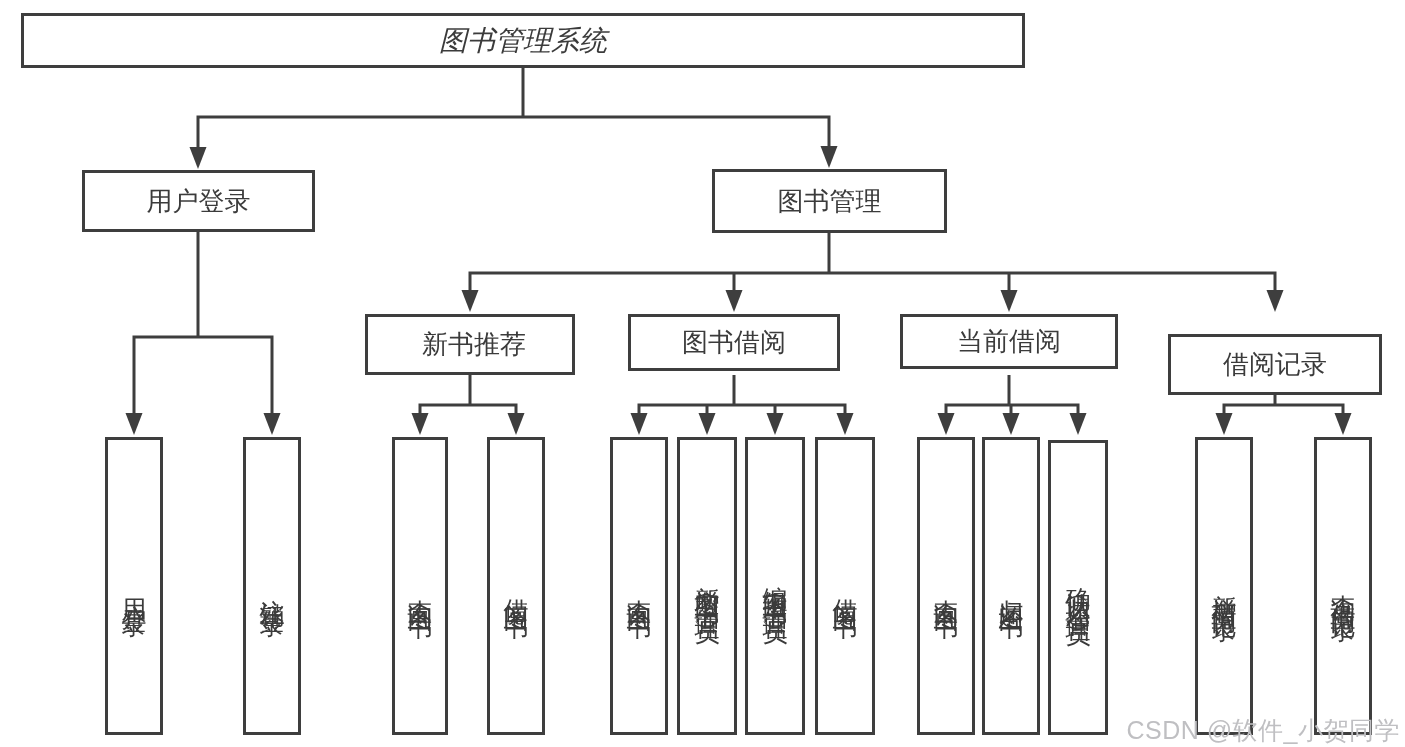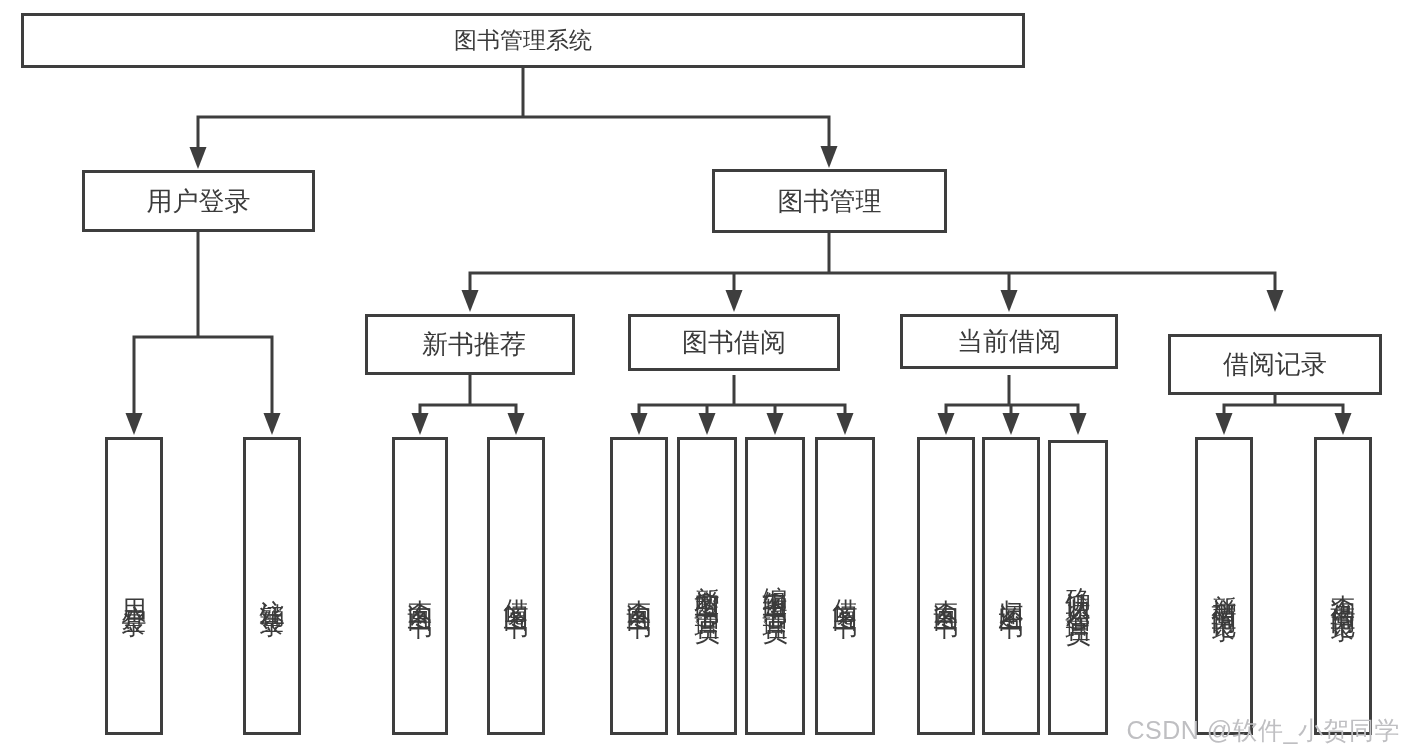--- a/index.html
+++ b/index.html
@@ -20,21 +20,21 @@
     position: absolute;
     box-sizing: border-box;
     border: 3px solid #3e3e3e;
     background: #ffffff;
     display: flex;
     align-items: center;
     justify-content: center;
     color: #3b3b3b;
     text-align: center;
   }
-  .root  { font-size: 23px; }
+  .root  { font-size: 28px; font-style: italic; }
   .hbox  { font-size: 26px; }
   .vbox  { font-size: 25px; }
   .vtext {
     writing-mode: vertical-rl;
     text-orientation: mixed;
     letter-spacing: 5px;
     line-height: 1;
     margin-bottom: -5px;
     white-space: nowrap;
   }

